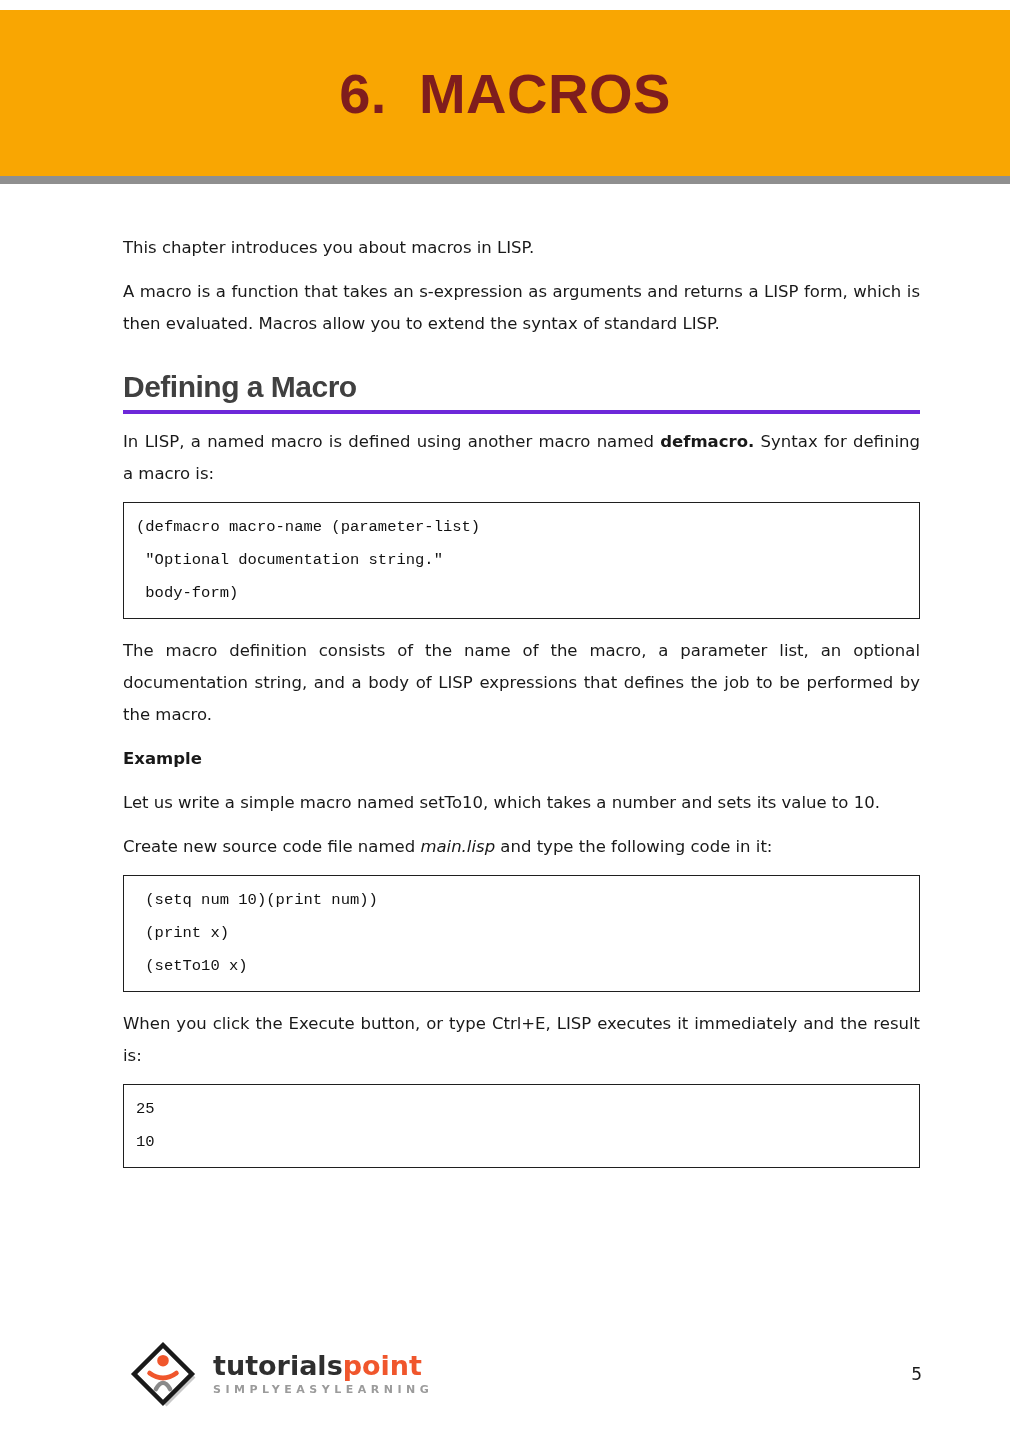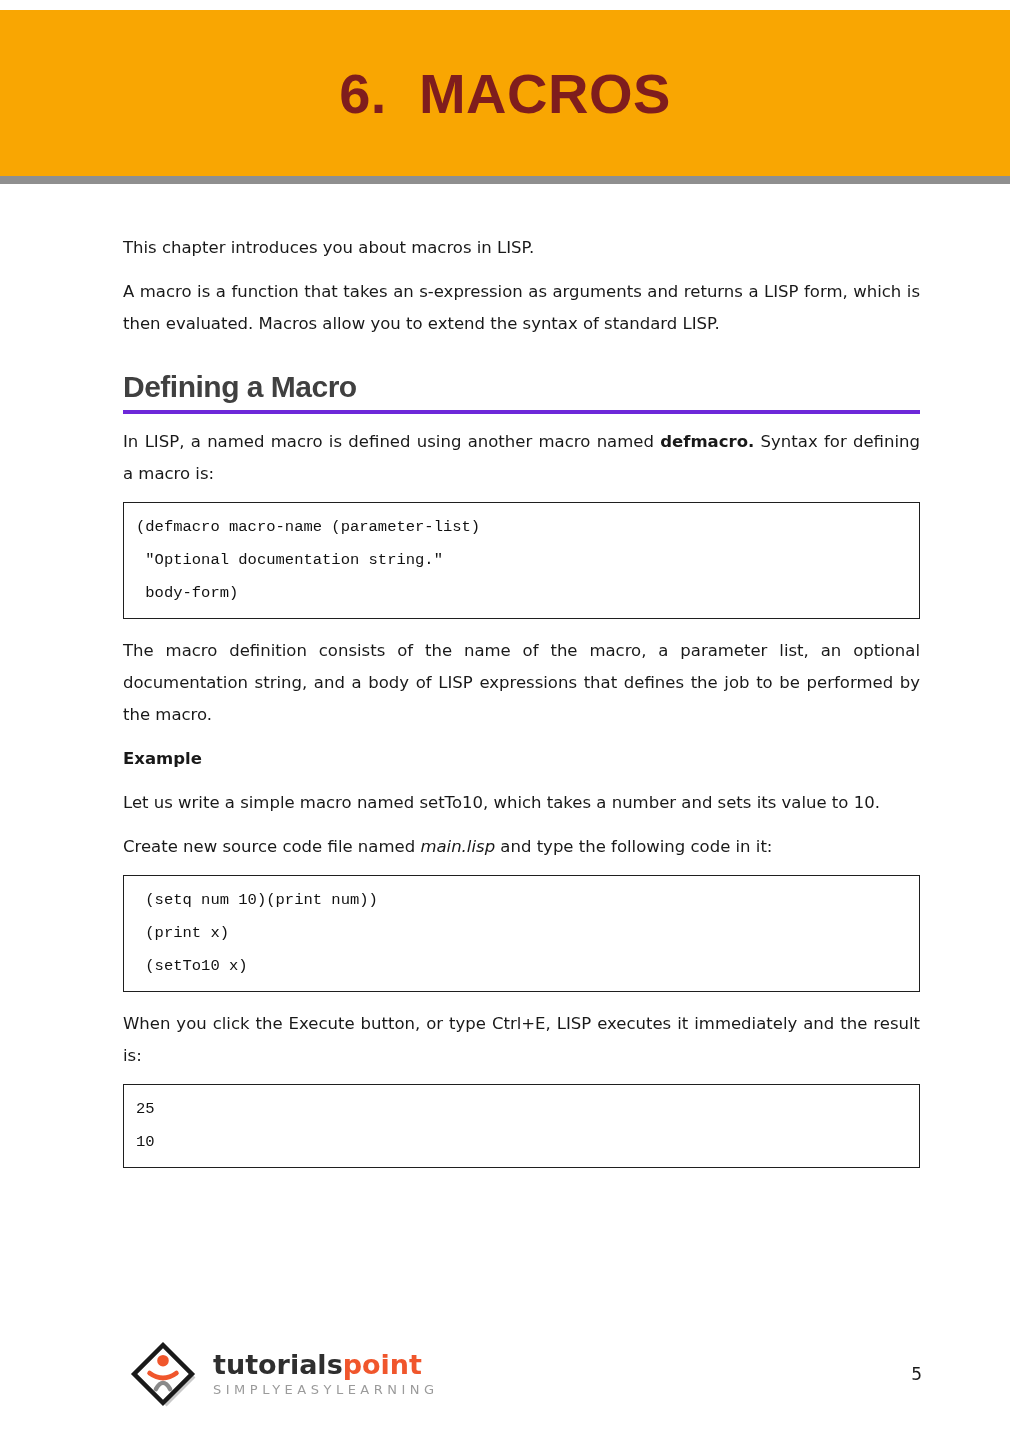--- a/index.html
+++ b/index.html
@@ -73,24 +73,25 @@
   .logo-emblem { flex: 0 0 auto; }
   .brand {
     font-family: "DejaVu Sans", sans-serif;
     font-weight: 700;
     font-size: 27px;
     line-height: 1;
   }
   .brand-dark { color: #2f2f2f; }
   .brand-orange { color: var(--brand-orange, #F0562C); }
   .tagline {
-    font-size: 13px;
+    font-size: 11px;
     letter-spacing: 4.5px;
     color: #9b9b9b;
     margin-top: 4px;
+    font-weight: bold;
   }
   .page-number {
     font-size: 17px;
     color: #1a1a1a;
     padding-right: 18px;
   }
 </style>
 </head>
 <body>
 

